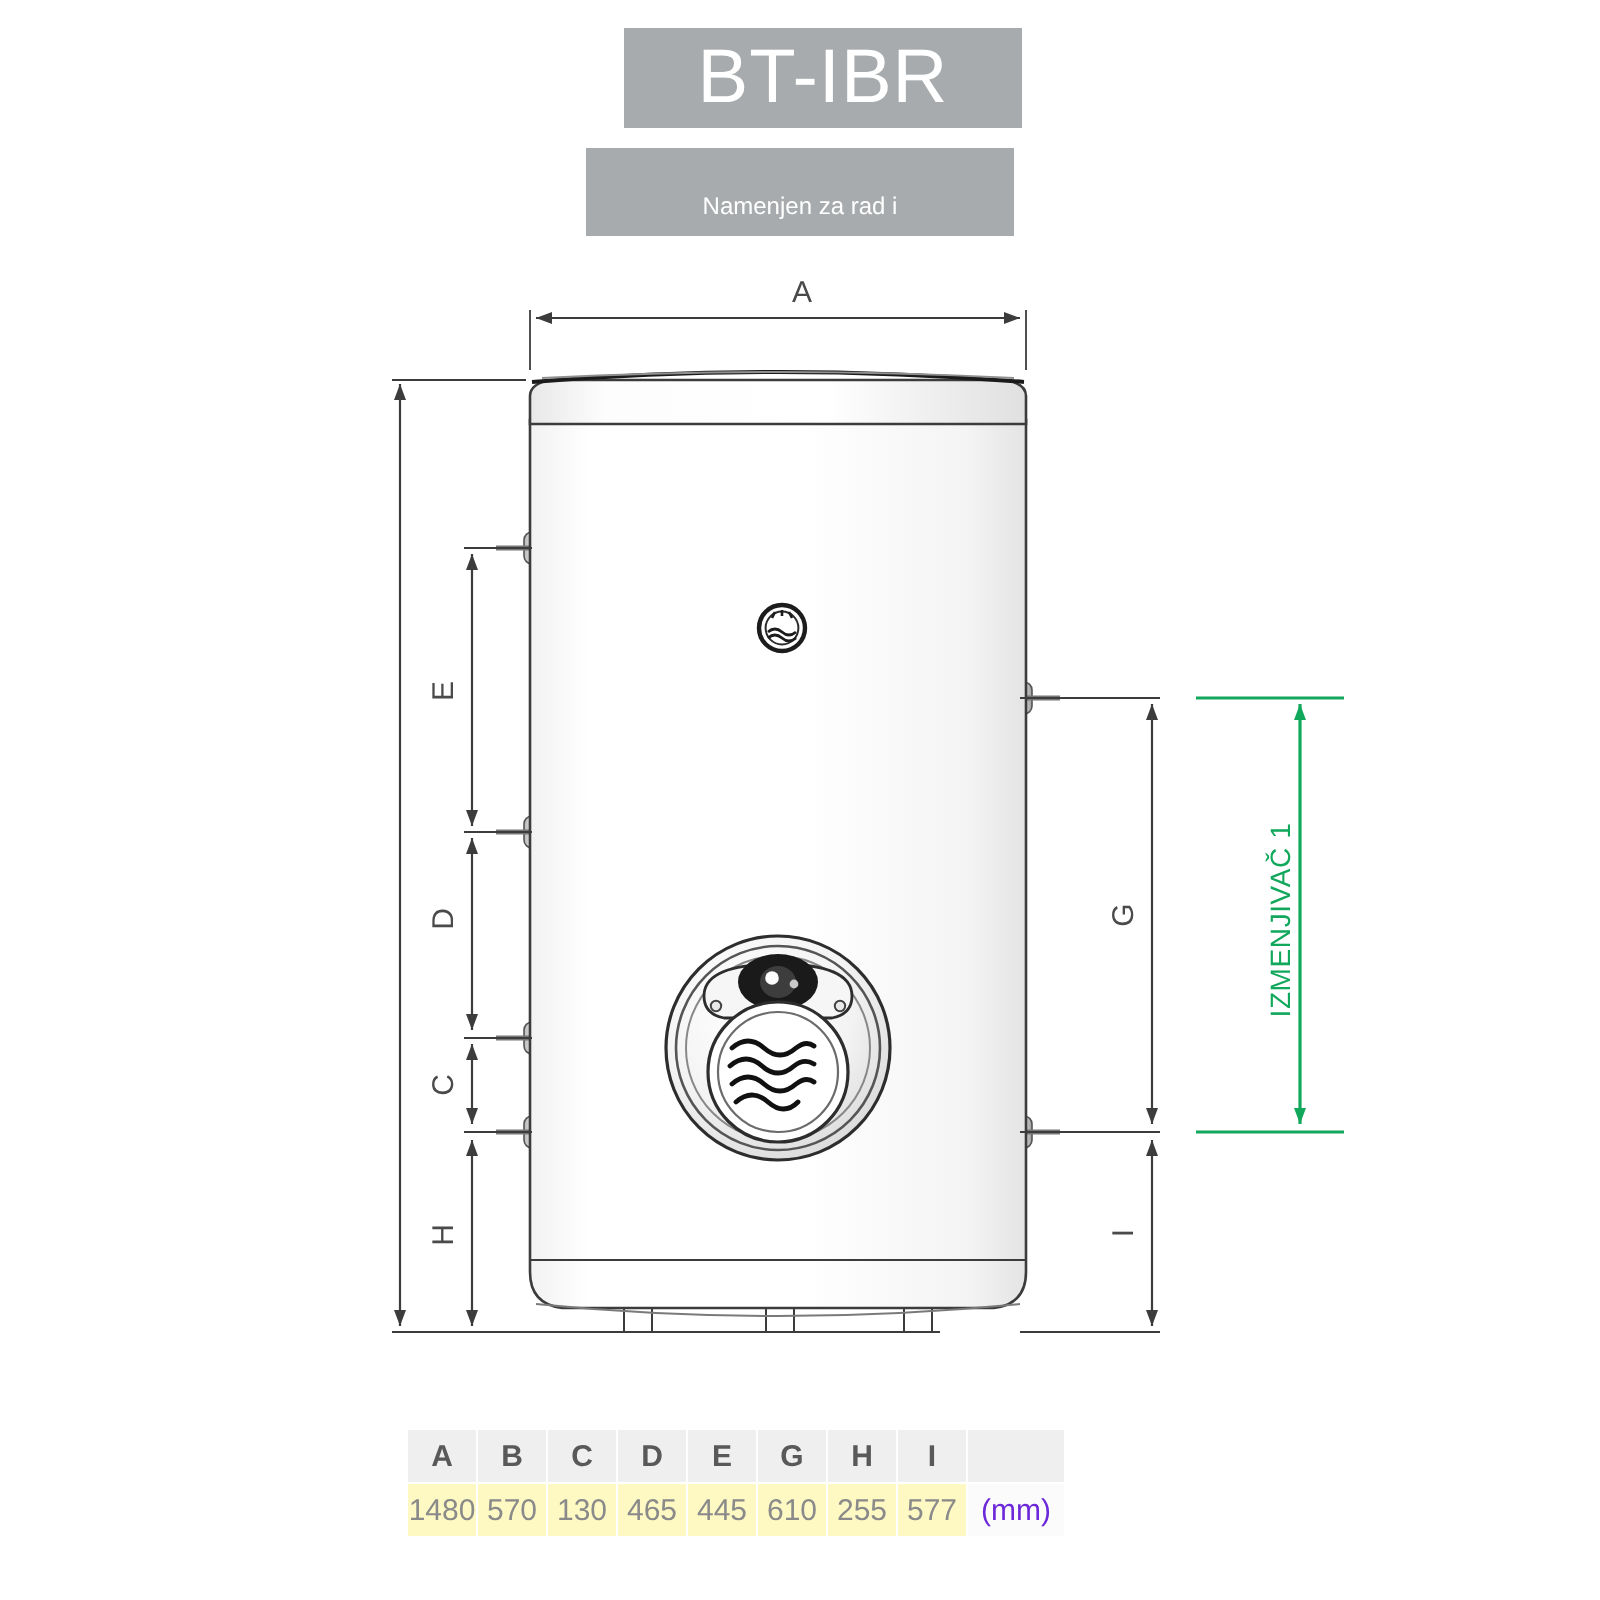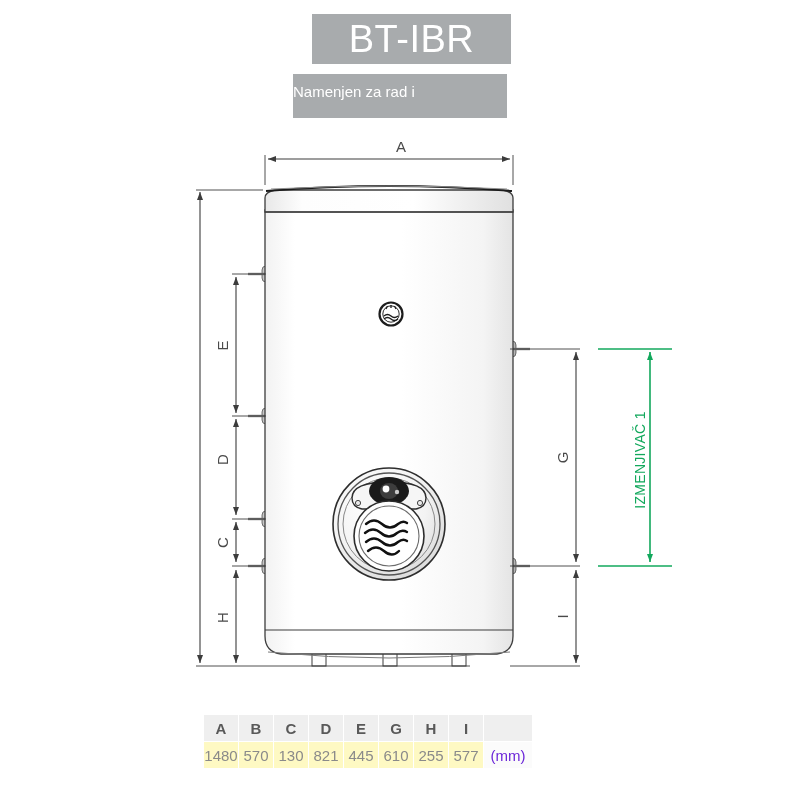--- a/index.html
+++ b/index.html
@@ -5,22 +5,22 @@
   html,body{margin:0;padding:0;background:#ffffff;}
   body{width:800px;height:800px;position:relative;overflow:hidden;
        font-family:"Liberation Sans",sans-serif;color:#4a4a4a;}
 
   
   #header{position:absolute;left:0;top:0;width:800px;}
   .hdr-title{position:absolute;left:312px;top:14px;width:199px;height:50px;
              background:#a8abad;color:#ffffff;font-size:38px;line-height:50px;
              text-align:center;letter-spacing:.5px;}
   .hdr-sub{position:absolute;left:293px;top:74px;width:214px;height:44px;
-           background:#a8abad;color:#ffffff;font-size:15px;line-height:21px;
-           padding-top:7px;box-sizing:border-box;}
+           background:#a8abad;color:#ffffff;font-size:12px;line-height:21px;
+           text-align:center;padding-top:19px;box-sizing:border-box;}
 
   
   #drawing{position:absolute;left:0;top:0;width:800px;height:700px;}
   #drawing svg{position:absolute;left:0;top:0;}
 
   
   .dimlabel{position:absolute;font-size:15px;color:#4a4a4a;
             text-align:center;line-height:1;}
   .vert{transform:rotate(-90deg);transform-origin:center center;}
   .grnlabel{position:absolute;font-size:14px;color:#12a85c;letter-spacing:.3px;}
@@ -222,21 +222,21 @@
       <th>H</th>
       <th>I</th>
       <th class="blank"></th>
     </tr>
   </thead>
   <tbody>
     <tr>
       <td>1480</td>
       <td>570</td>
       <td>130</td>
-      <td>821</td>
+      <td>465</td>
       <td>445</td>
       <td>610</td>
       <td>255</td>
       <td>577</td>
       <td class="unit">(mm)</td>
     </tr>
   </tbody>
 </table>
 
 </body></html>

